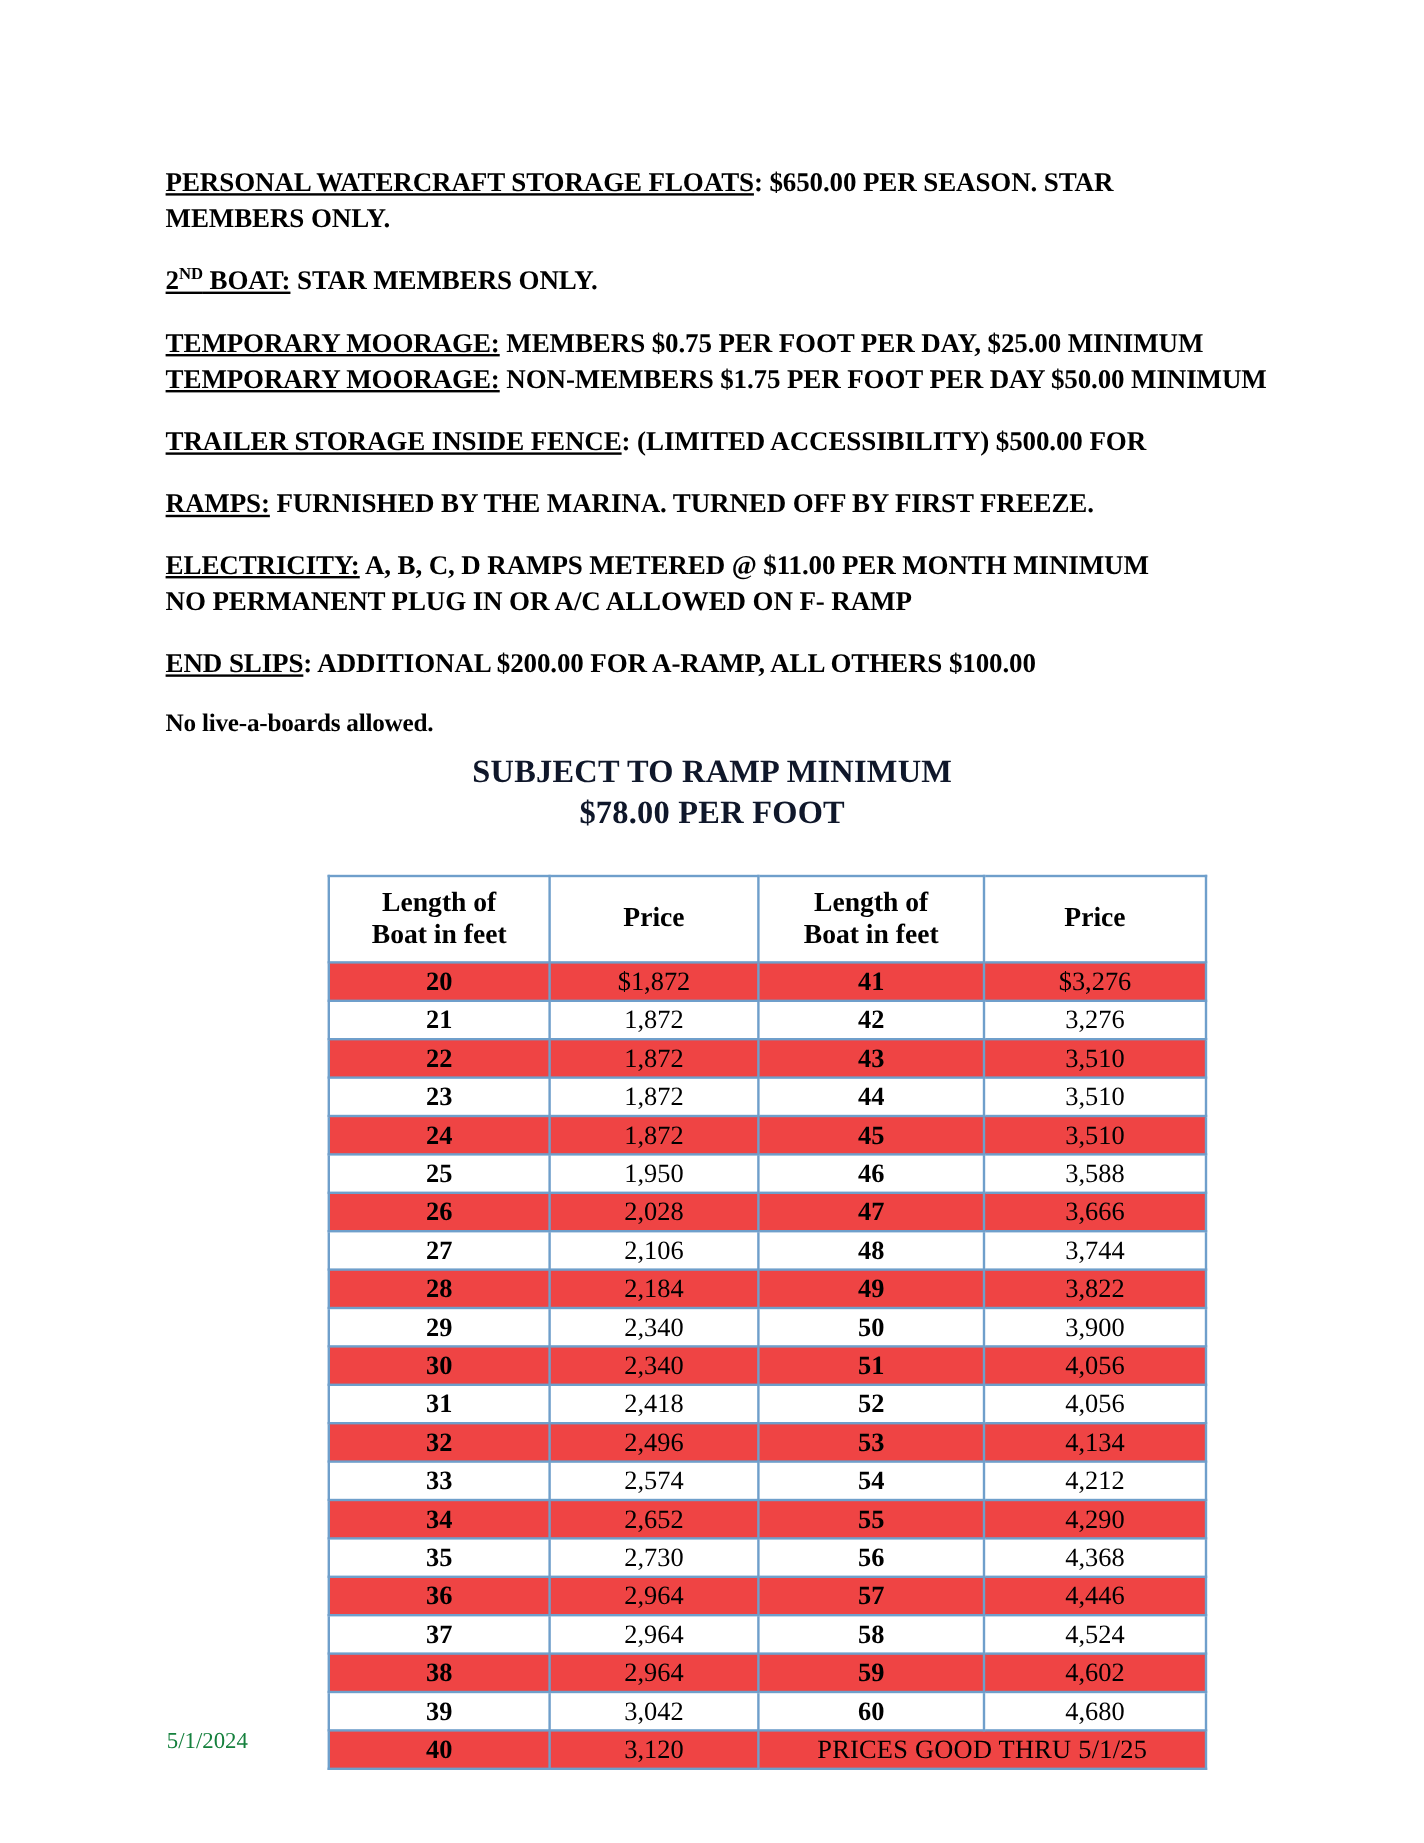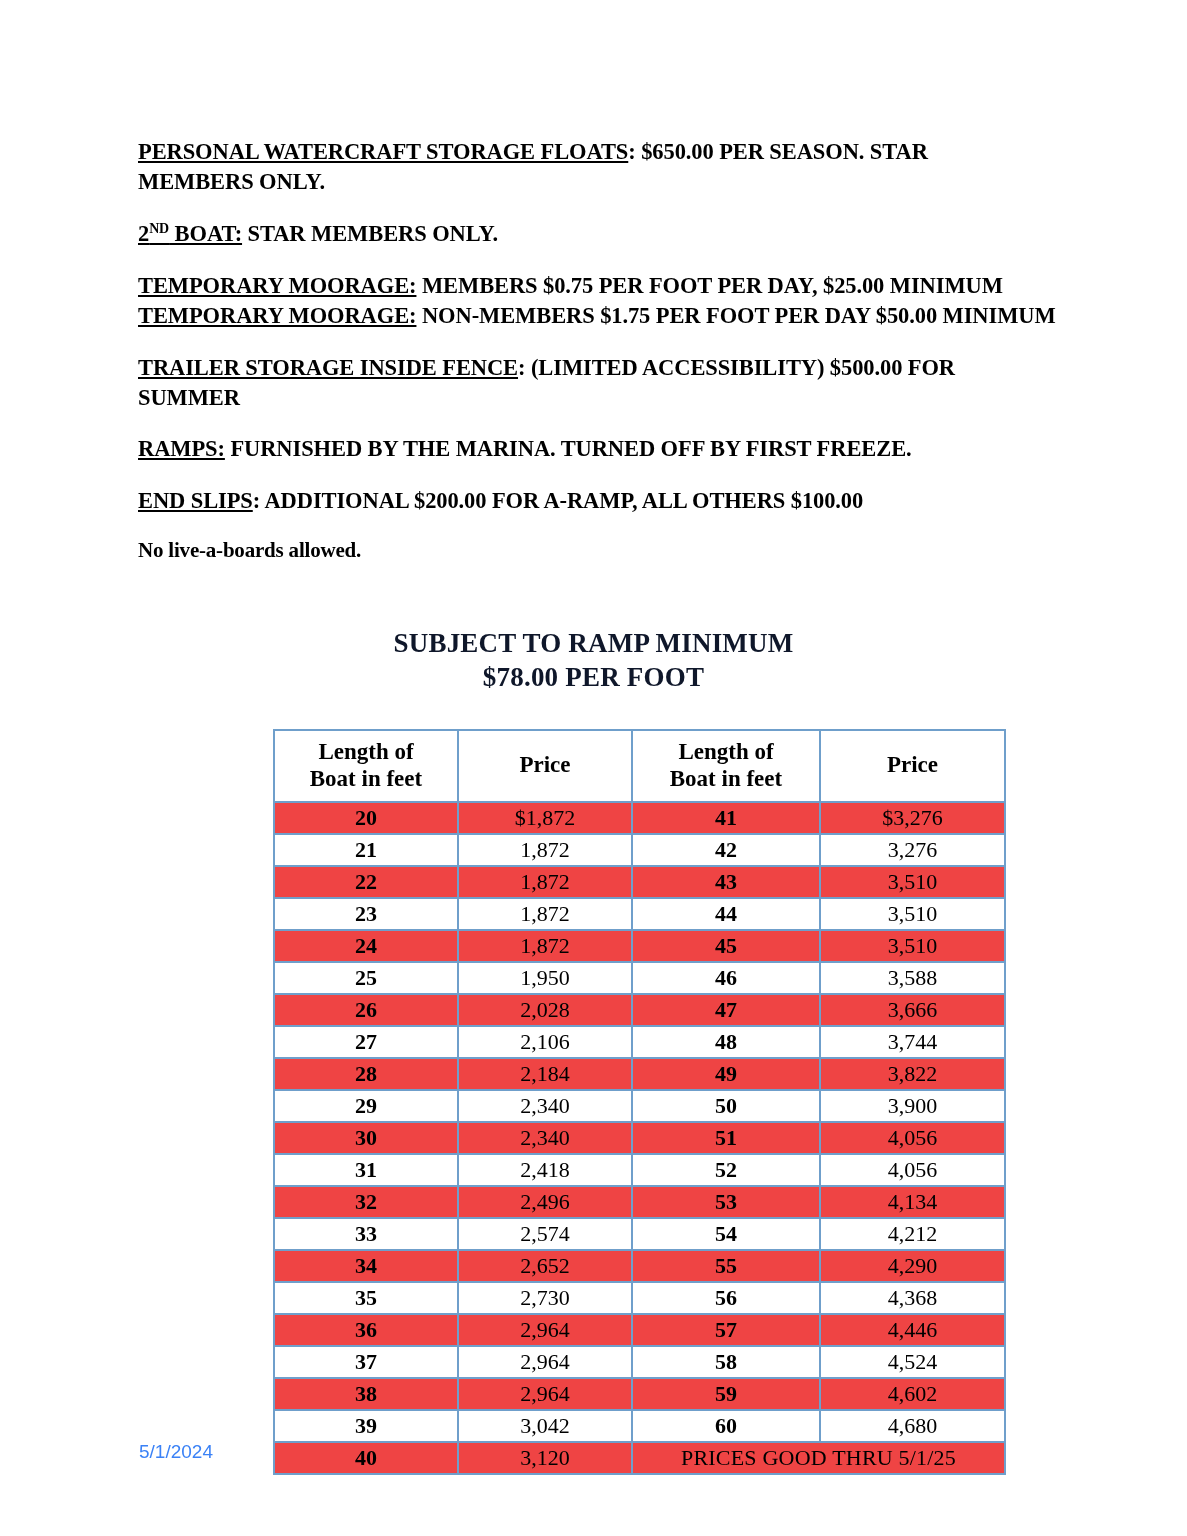--- a/index.html
+++ b/index.html
@@ -122,23 +122,23 @@
     font-weight: normal;
     font-size: 22px;
     letter-spacing: 0.2px;
   }
 
   
   .footer-date {
     position: absolute;
     left: 139px;
     top: 1441px;
-    font-family: Liberation Sans, sans-serif;
+    font-family: Liberation Serif, serif;
     font-size: 19px;
-    color: #3b82f6;
+    color: #15803d;
     text-align: center;
   }
 </style>
 </head>
 <body>
 
 <div class="page">
 
   <div class="content">
 
@@ -151,27 +151,30 @@
       <span class="lbl"><span>2</span><span class="sup">ND</span><span> BOAT:</span></span><span class="val"> STAR MEMBERS ONLY.</span>
     </p>
 
     <p class="para">
       <span><span class="lbl">TEMPORARY MOORAGE:</span><span class="val"> MEMBERS $0.75 PER FOOT PER DAY, $25.00 MINIMUM</span></span>
       <span class="line2"><span class="lbl">TEMPORARY MOORAGE:</span><span class="val"> NON-MEMBERS $1.75 PER FOOT PER DAY $50.00 MINIMUM</span></span>
     </p>
 
     <p class="para">
       <span class="lbl">TRAILER STORAGE INSIDE FENCE</span><span class="val">: (LIMITED ACCESSIBILITY) $500.00 FOR</span>
-      <span class="line2 val">SUMMER</span>
     </p>
 
     <p class="para">
       <span class="lbl">RAMPS:</span><span class="val"> FURNISHED BY THE MARINA. TURNED OFF BY FIRST FREEZE.</span>
     </p>
 
+    <p class="para">
+      <span class="lbl">ELECTRICITY:</span><span class="val"> A, B, C, D RAMPS METERED @ $11.00 PER MONTH MINIMUM</span>
+      <span class="line2 val">NO PERMANENT PLUG IN OR A/C ALLOWED ON F- RAMP</span>
+    </p>
 
     <p class="para">
       <span class="lbl">END SLIPS</span><span class="val">: ADDITIONAL $200.00 FOR A-RAMP, ALL OTHERS $100.00</span>
     </p>
 
     <p class="noboards">No live-a-boards allowed.</p>
 
   </div>
 
   <div class="blue-head">

